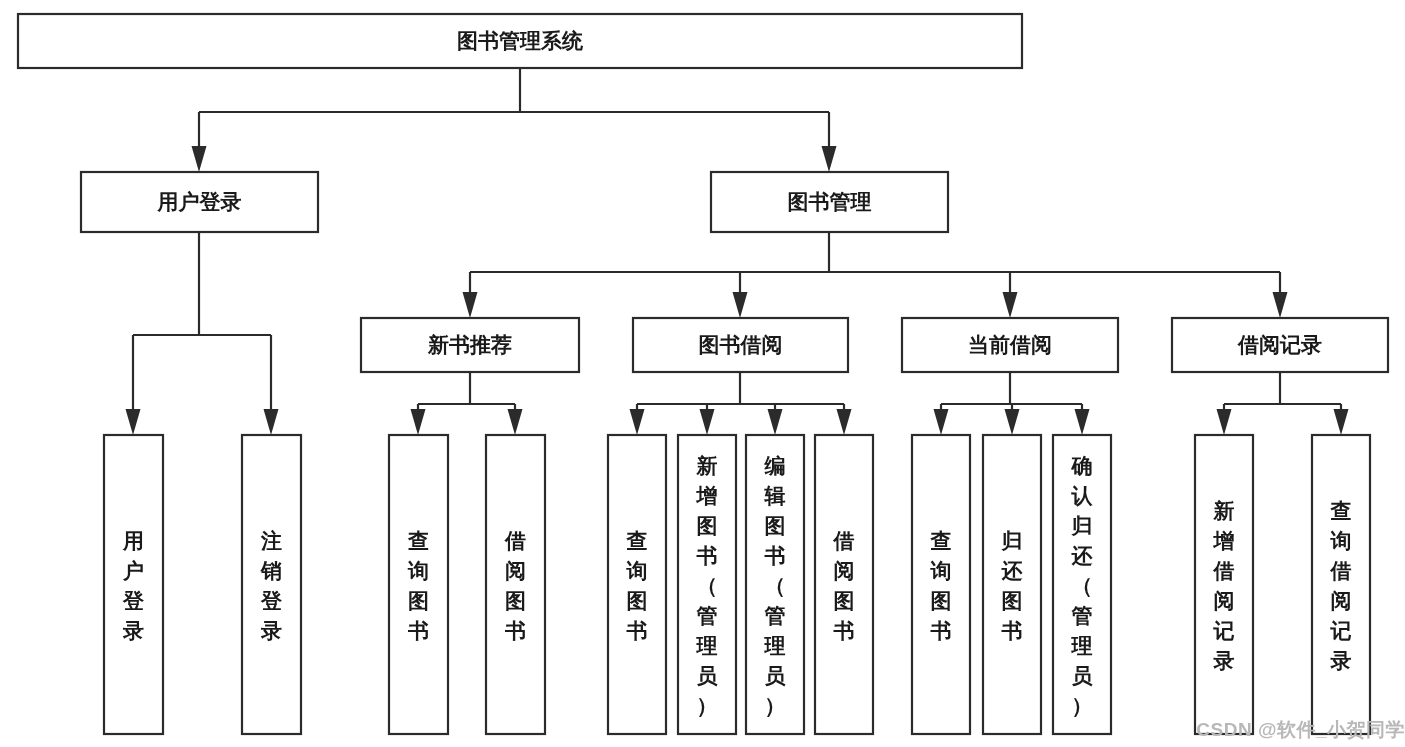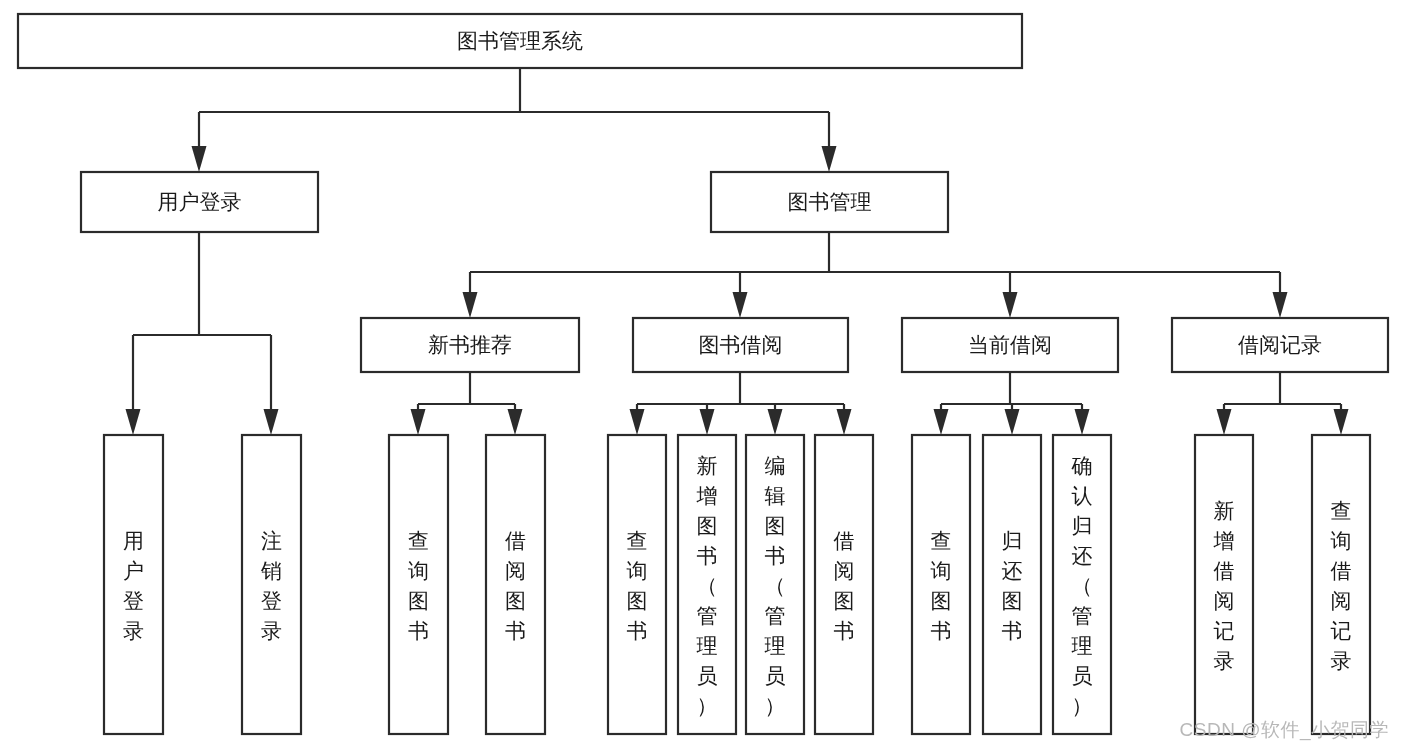--- a/index.html
+++ b/index.html
@@ -11,20 +11,21 @@
     width: 1405px;
     height: 747px;
     font-family: "Liberation Sans", "DejaVu Sans", sans-serif;
     overflow: hidden;
     position: relative;
   }
   #diagram-root {
     position: relative;
     width: 1405px;
     height: 747px;
+    font-weight: bold;
   }
   svg.diagram-canvas {
     position: absolute;
     top: 0;
     left: 0;
     width: 1405px;
     height: 747px;
     display: block;
   }
   .node-box {
@@ -50,21 +51,21 @@
     stroke-width: 2.2;
     fill: none;
     stroke-linecap: butt;
   }
   .arrow-head {
     fill: #2b2b2b;
     stroke: none;
   }
   .watermark {
     position: absolute;
-    right: 16px;
+    right: 0;
     bottom: 4px;
     font-family: "Liberation Sans", "DejaVu Sans", sans-serif;
     font-size: 19px;
     color: #b8b8b8;
     letter-spacing: 0.5px;
     white-space: nowrap;
     user-select: none;
   }
 </style>
 </head>

